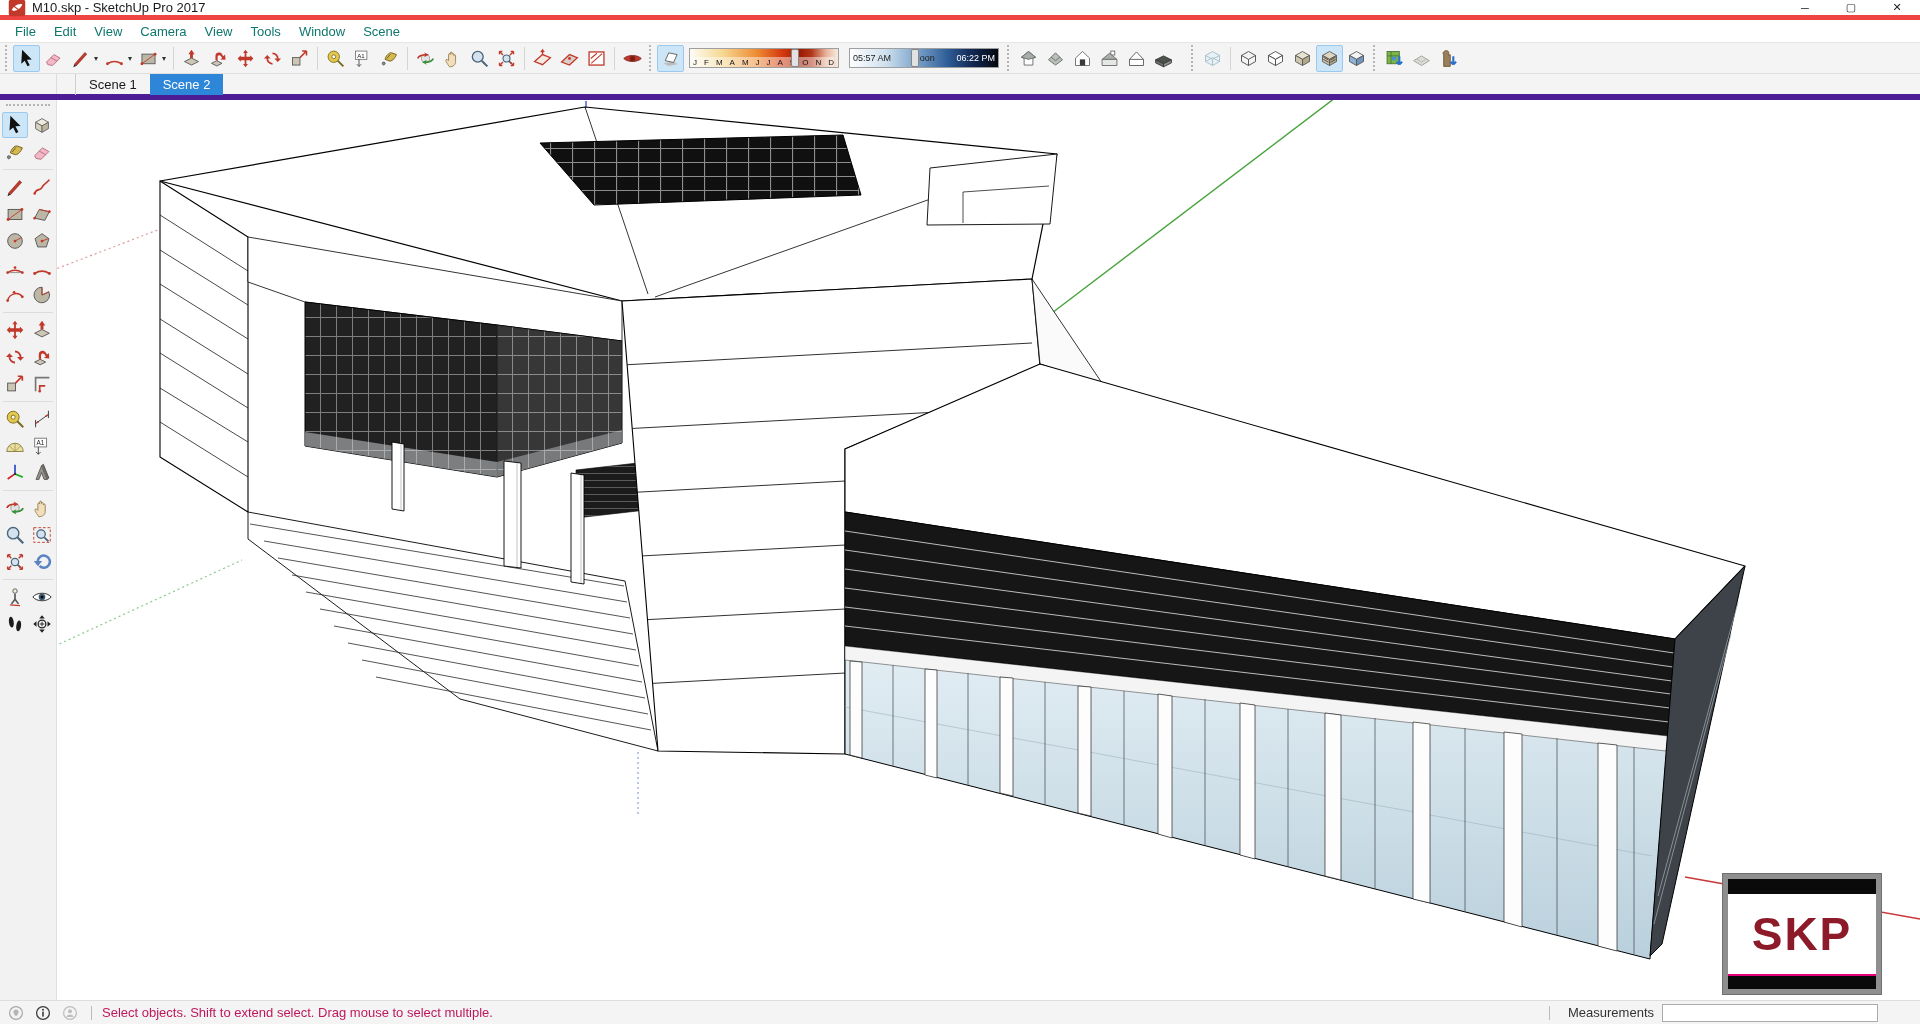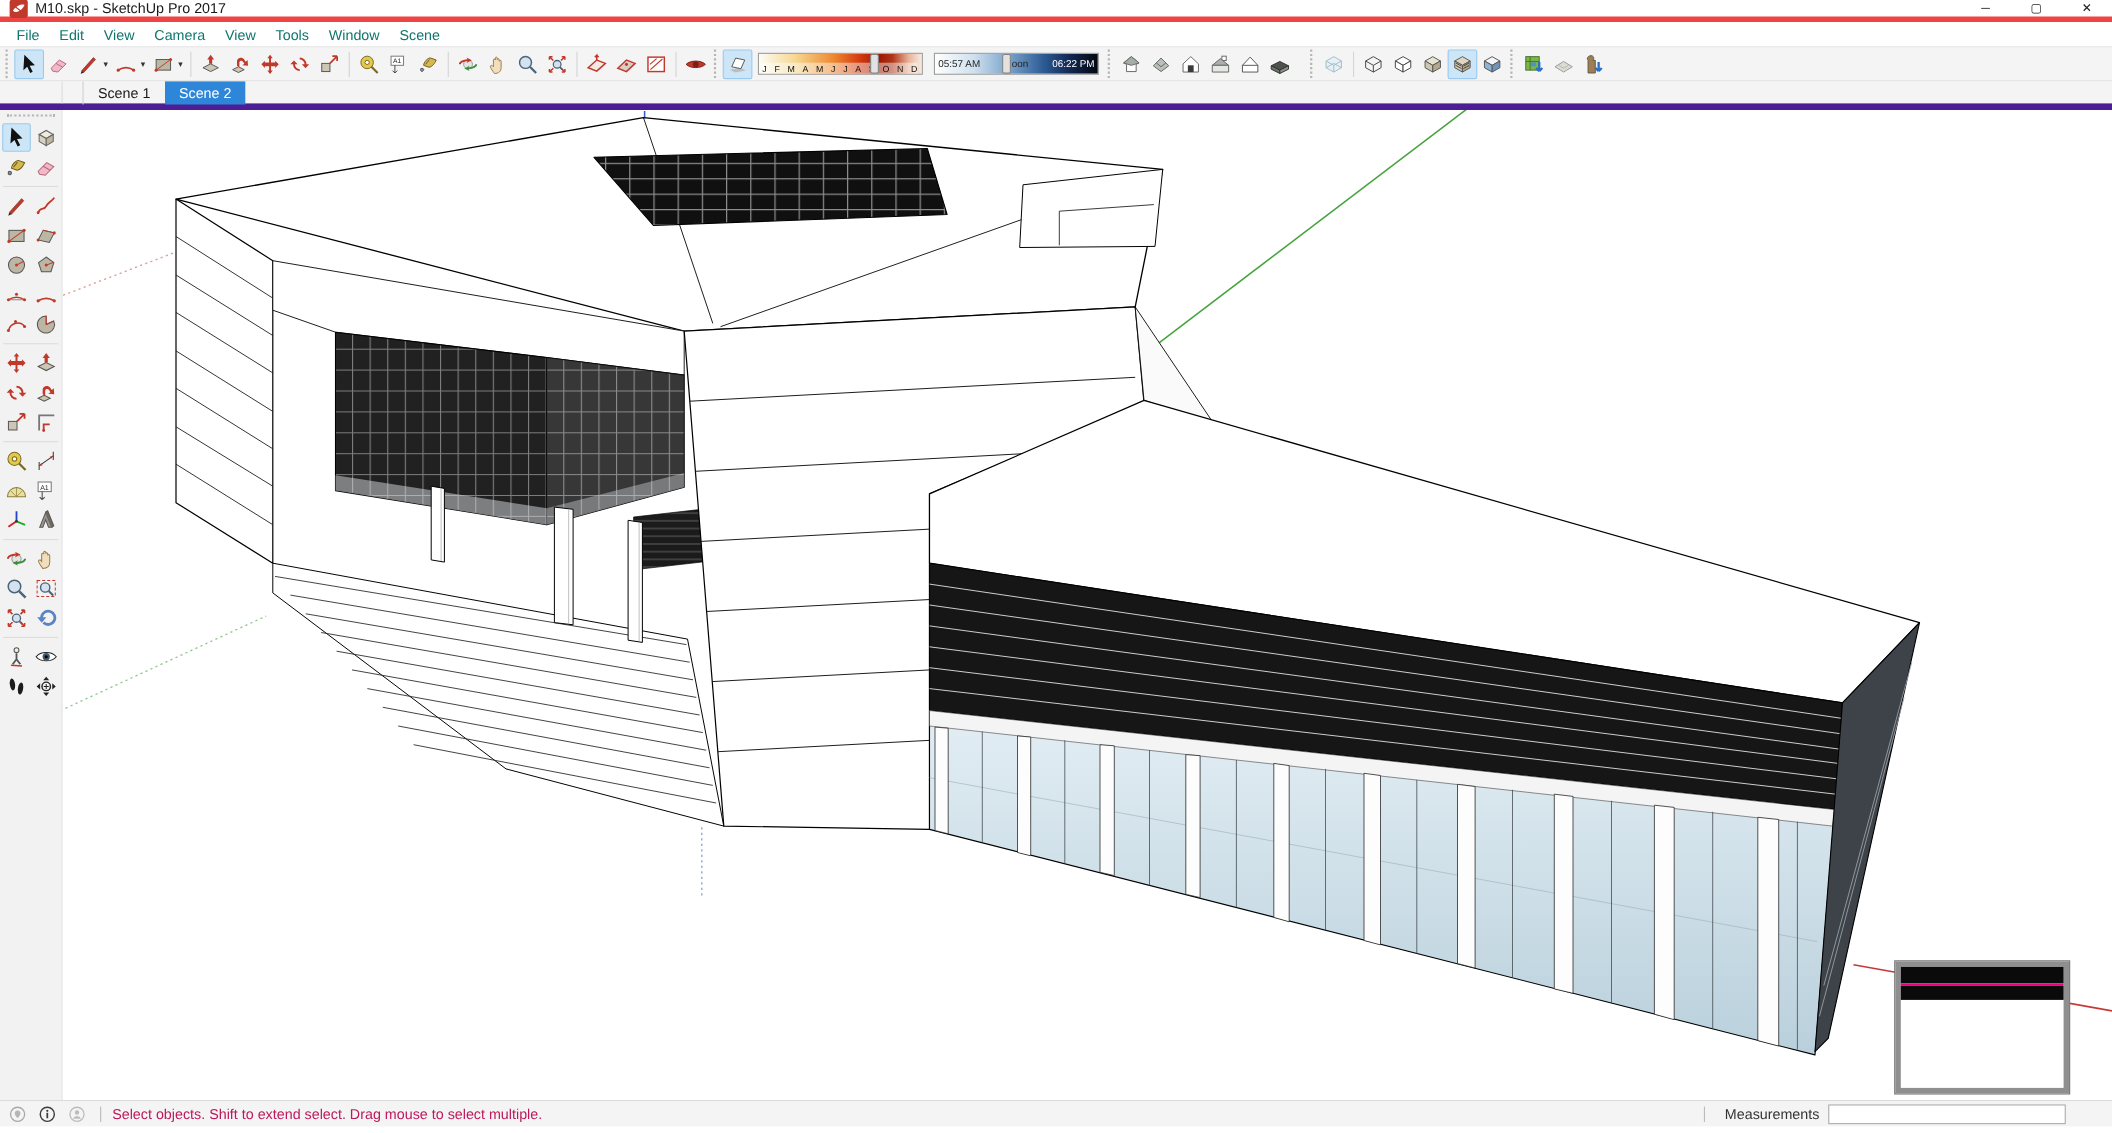--- a/index.html
+++ b/index.html
@@ -993,20 +993,23 @@
 
           <polygon points="1675,645 1745,572 1662,950 1650,962" fill="#3d4348" stroke="#000" stroke-width="1"></polygon>
           <line x1="1738" y1="608" x2="1658" y2="902" stroke="#9aa2a8" stroke-width=".8"></line>
           <line x1="1731" y1="640" x2="1654" y2="930" stroke="#9aa2a8" stroke-width=".8"></line>
         </g>
       </g>
     </svg>
 
     <div class="badge">
       <div class="badge-topbar"></div>
+      <div class="badge-mid">
+          <span class="badge-text">SKP</span>
+        </div>
       <div class="badge-pink"></div>
       <div class="badge-botbar"></div>
     </div>
   </div>
 </div>
 
 <div class="statusbar">
   <svg class="sb-icon" viewBox="0 0 16 16">
     <circle cx="8" cy="8" r="6.4" fill="none" stroke="#a8a8a8" stroke-width="1.2"></circle>
     <path d="M8 4.5c1.6 0 2.6 1.2 2.6 2.5C10.6 9 8 11.5 8 11.5S5.4 9 5.4 7C5.4 5.7 6.4 4.5 8 4.5z" fill="#b5b5b5"></path>

